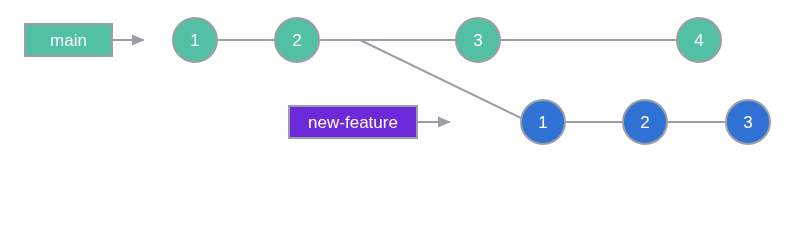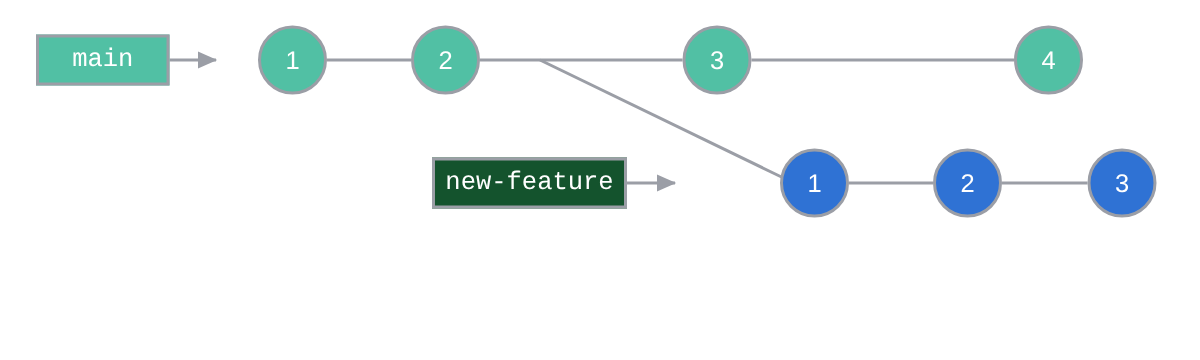--- a/index.html
+++ b/index.html
@@ -49,29 +49,29 @@
   }
   .branch-label {
     position: absolute;
     border: 2px solid #9b9ea6;
     box-sizing: border-box;
     display: flex;
     align-items: center;
     justify-content: center;
     color: #ffffff;
     font-size: 17px;
-    font-family: Liberation Mono, monospace;
+    font-family: Liberation Sans, sans-serif;
     line-height: 1;
     height: 34px;
   }
   .label-main {
     background: #51c0a4;
   }
   .label-feature {
-    background: #14532d;
+    background: #6d28d9;
   }
 </style>
 </head>
 <body>
 
 <div id="diagram-root">
 
   <svg id="edge-layer" width="800" height="179" viewBox="0 0 800 179" xmlns="http://www.w3.org/2000/svg">
     <defs>
       <marker id="arrowhead" markerWidth="7" markerHeight="7" refX="6" refY="3.2" orient="auto" markerUnits="strokeWidth">

